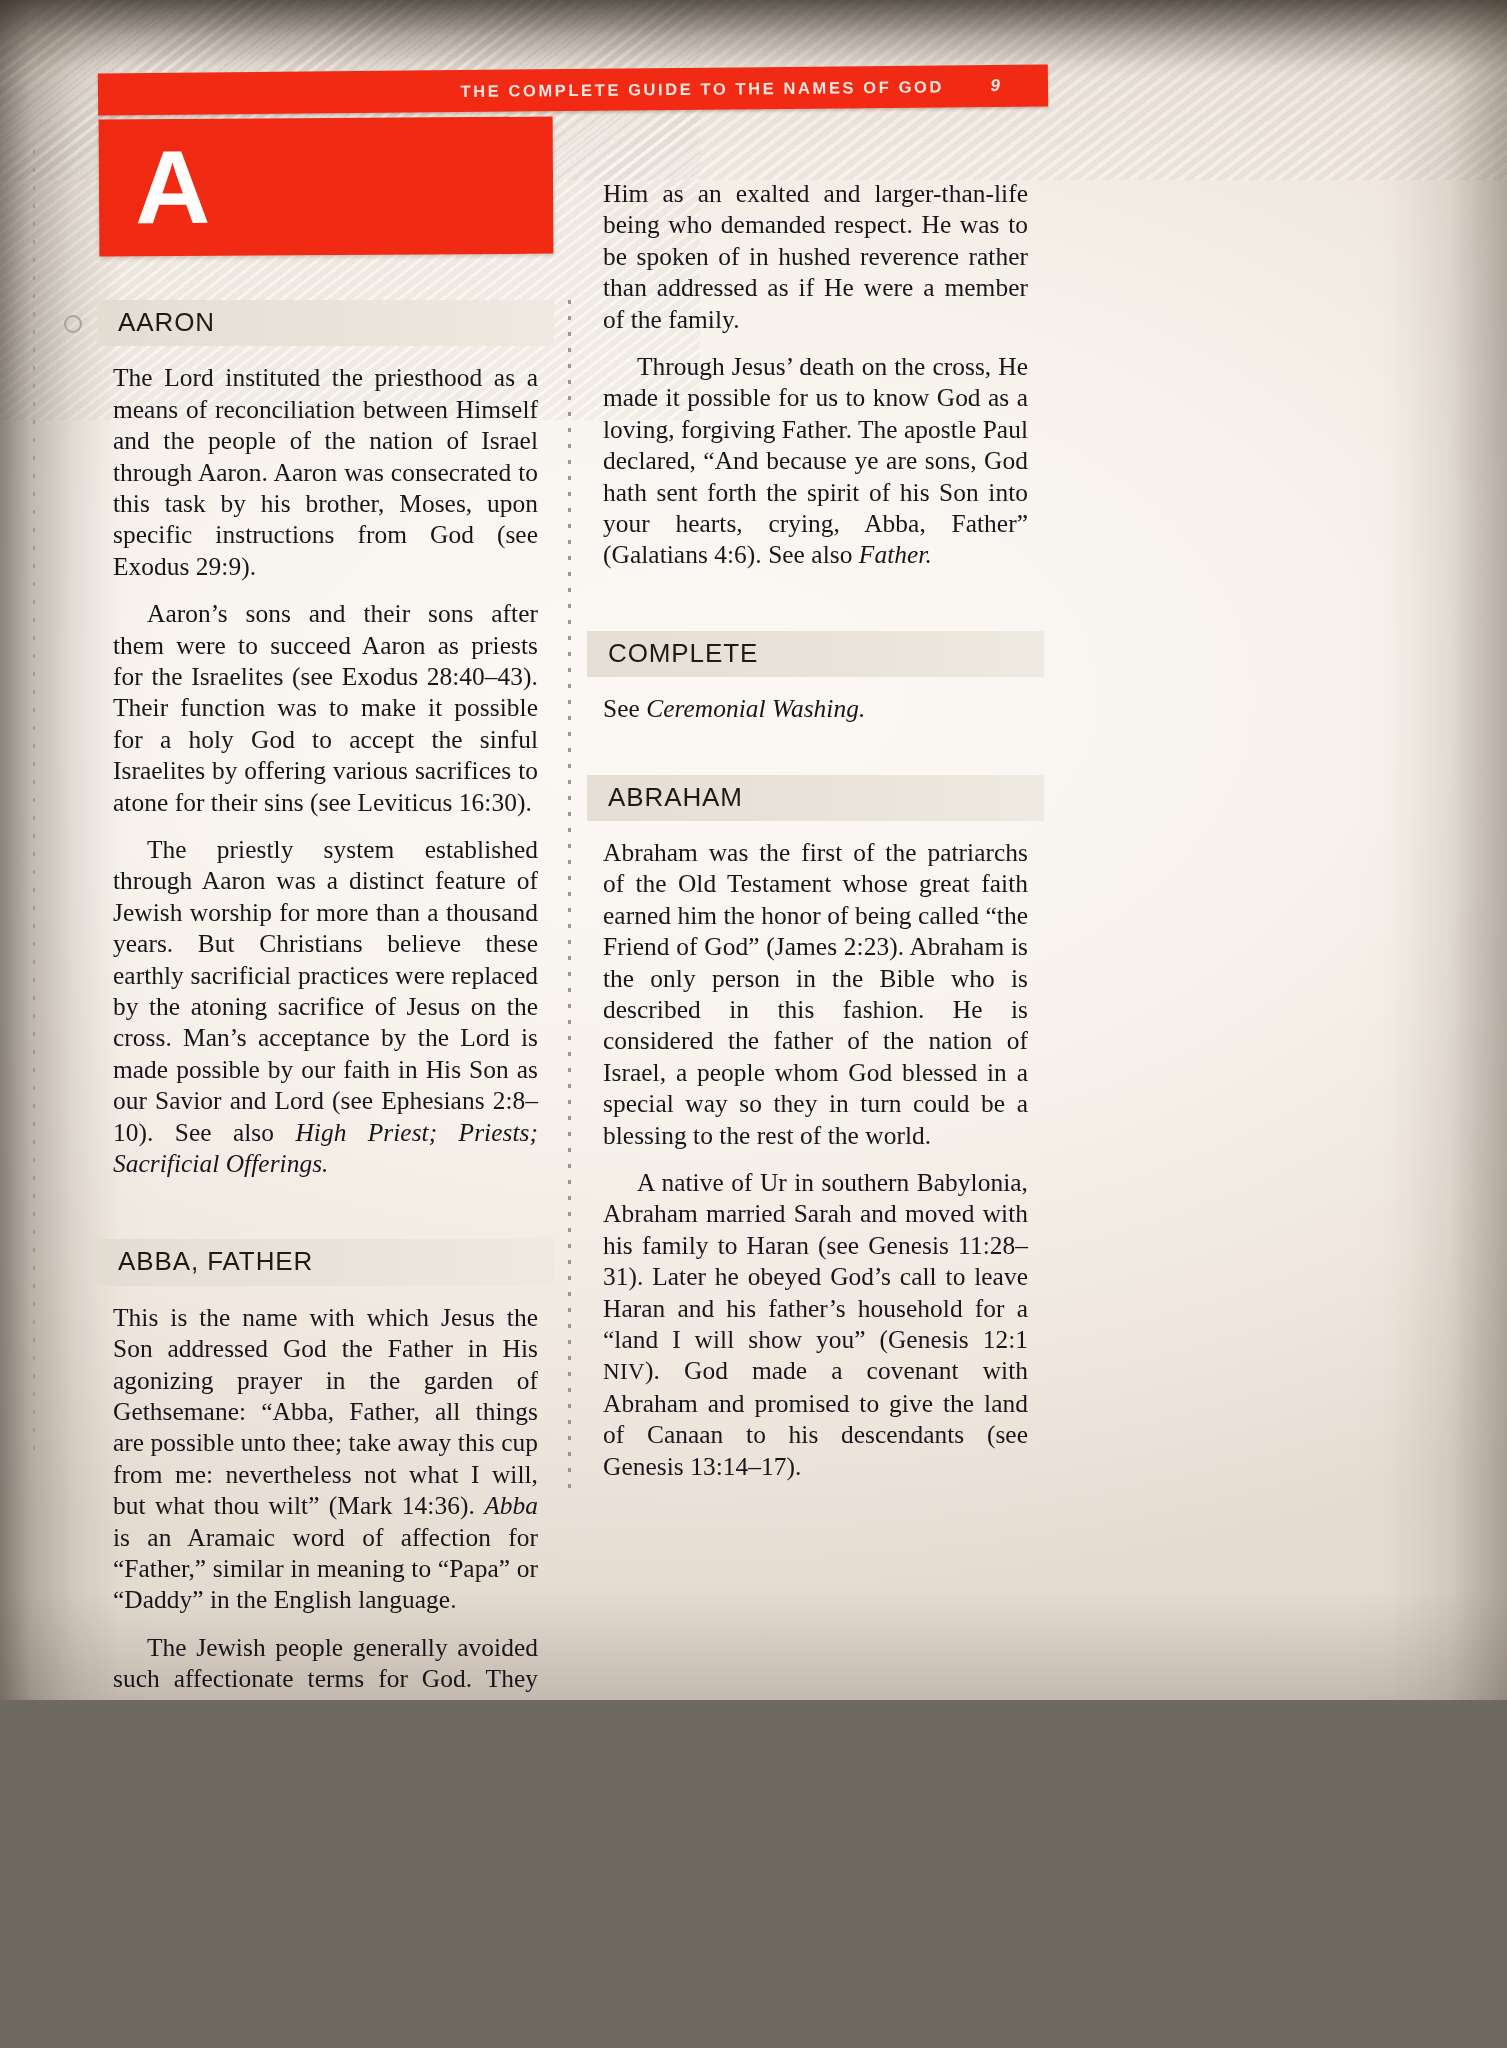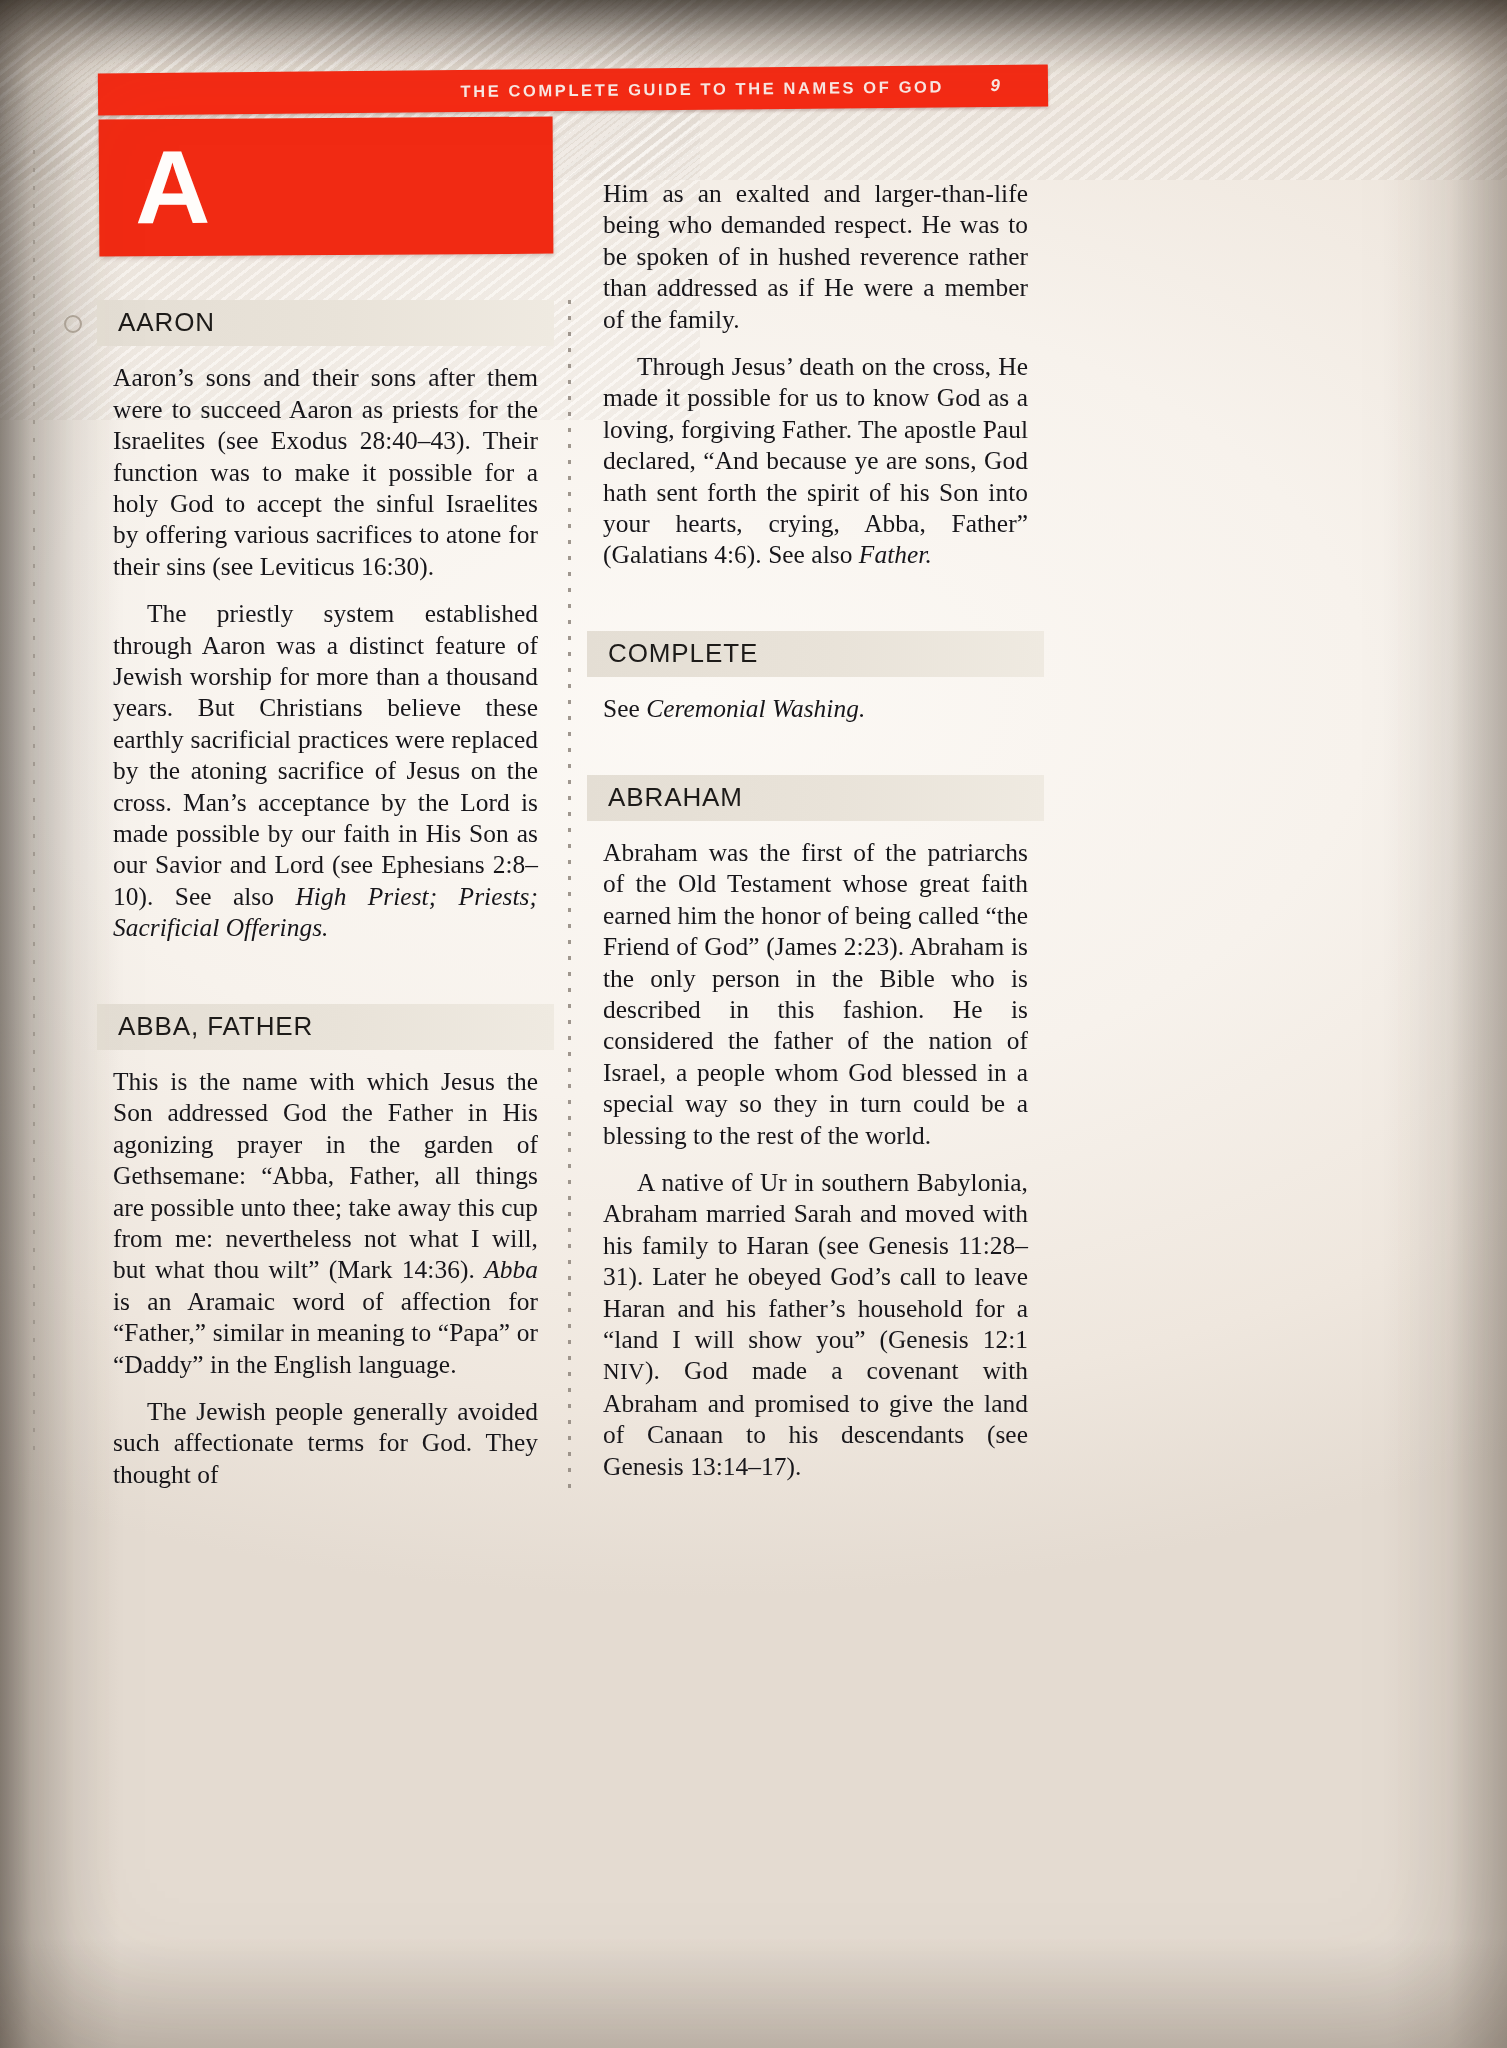--- a/index.html
+++ b/index.html
@@ -3,21 +3,21 @@
 <meta charset="utf-8">
 <style>
   html, body {
     margin: 0;
     padding: 0;
     background: #6e6a62;
   }
   .page {
     position: relative;
     width: 1507px;
-    height: 2048px;
+    height: 1700px;
     overflow: hidden;
     background: #f9a8d4;
     font-family: "Liberation Serif", serif;
   }
 
   
   .paper {
     position: absolute;
     left: 0; top: 0;
     width: 1507px; height: 2048px;
@@ -234,20 +234,21 @@
 
   <div class="letter-block">
     <span class="letter-glyph">A</span>
   </div>
 
   <div class="col-divider"></div>
 
   <div class="col col-left">
 
     <h2 class="entry-head">AARON</h2>
+    <p class="body noindent">The Lord instituted the priesthood as a means of reconciliation between Himself and the people of the nation of Israel through Aaron. Aaron was consecrated to this task by his brother, Moses, upon specific instructions from God (see Exodus 29:9).</p>
     <p class="body">Aaron’s sons and their sons after them were to succeed Aaron as priests for the Israelites (see Exodus 28:40–43). Their function was to make it possible for a holy God to accept the sinful Israelites by offering various sacrifices to atone for their sins (see Leviticus 16:30).</p>
     <p class="body"><span>The priestly system established through Aaron was a distinct feature of Jewish worship for more than a thousand years. But Christians believe these earthly sacrificial practices were replaced by the atoning sacrifice of Jesus on the cross. Man’s acceptance by the Lord is made possible by our faith in His Son as our Savior and Lord (see Ephesians 2:8–10). See also </span><i>High Priest; Priests; Sacrificial Offerings.</i></p>
 
     <div class="spacer-lg"></div>
 
     <h2 class="entry-head">ABBA, FATHER</h2>
     <p class="body noindent"><span>This is the name with which Jesus the Son addressed God the Father in His agonizing prayer in the garden of Gethsemane: “Abba, Father, all things are possible unto thee; take away this cup from me: nevertheless not what I will, but what thou wilt” (Mark 14:36). </span><i>Abba</i><span> is an Aramaic word of affection for “Father,” similar in meaning to “Papa” or “Daddy” in the English language.</span></p>
     <p class="body">The Jewish people generally avoided such affectionate terms for God. They thought of</p>
   </div>
 

